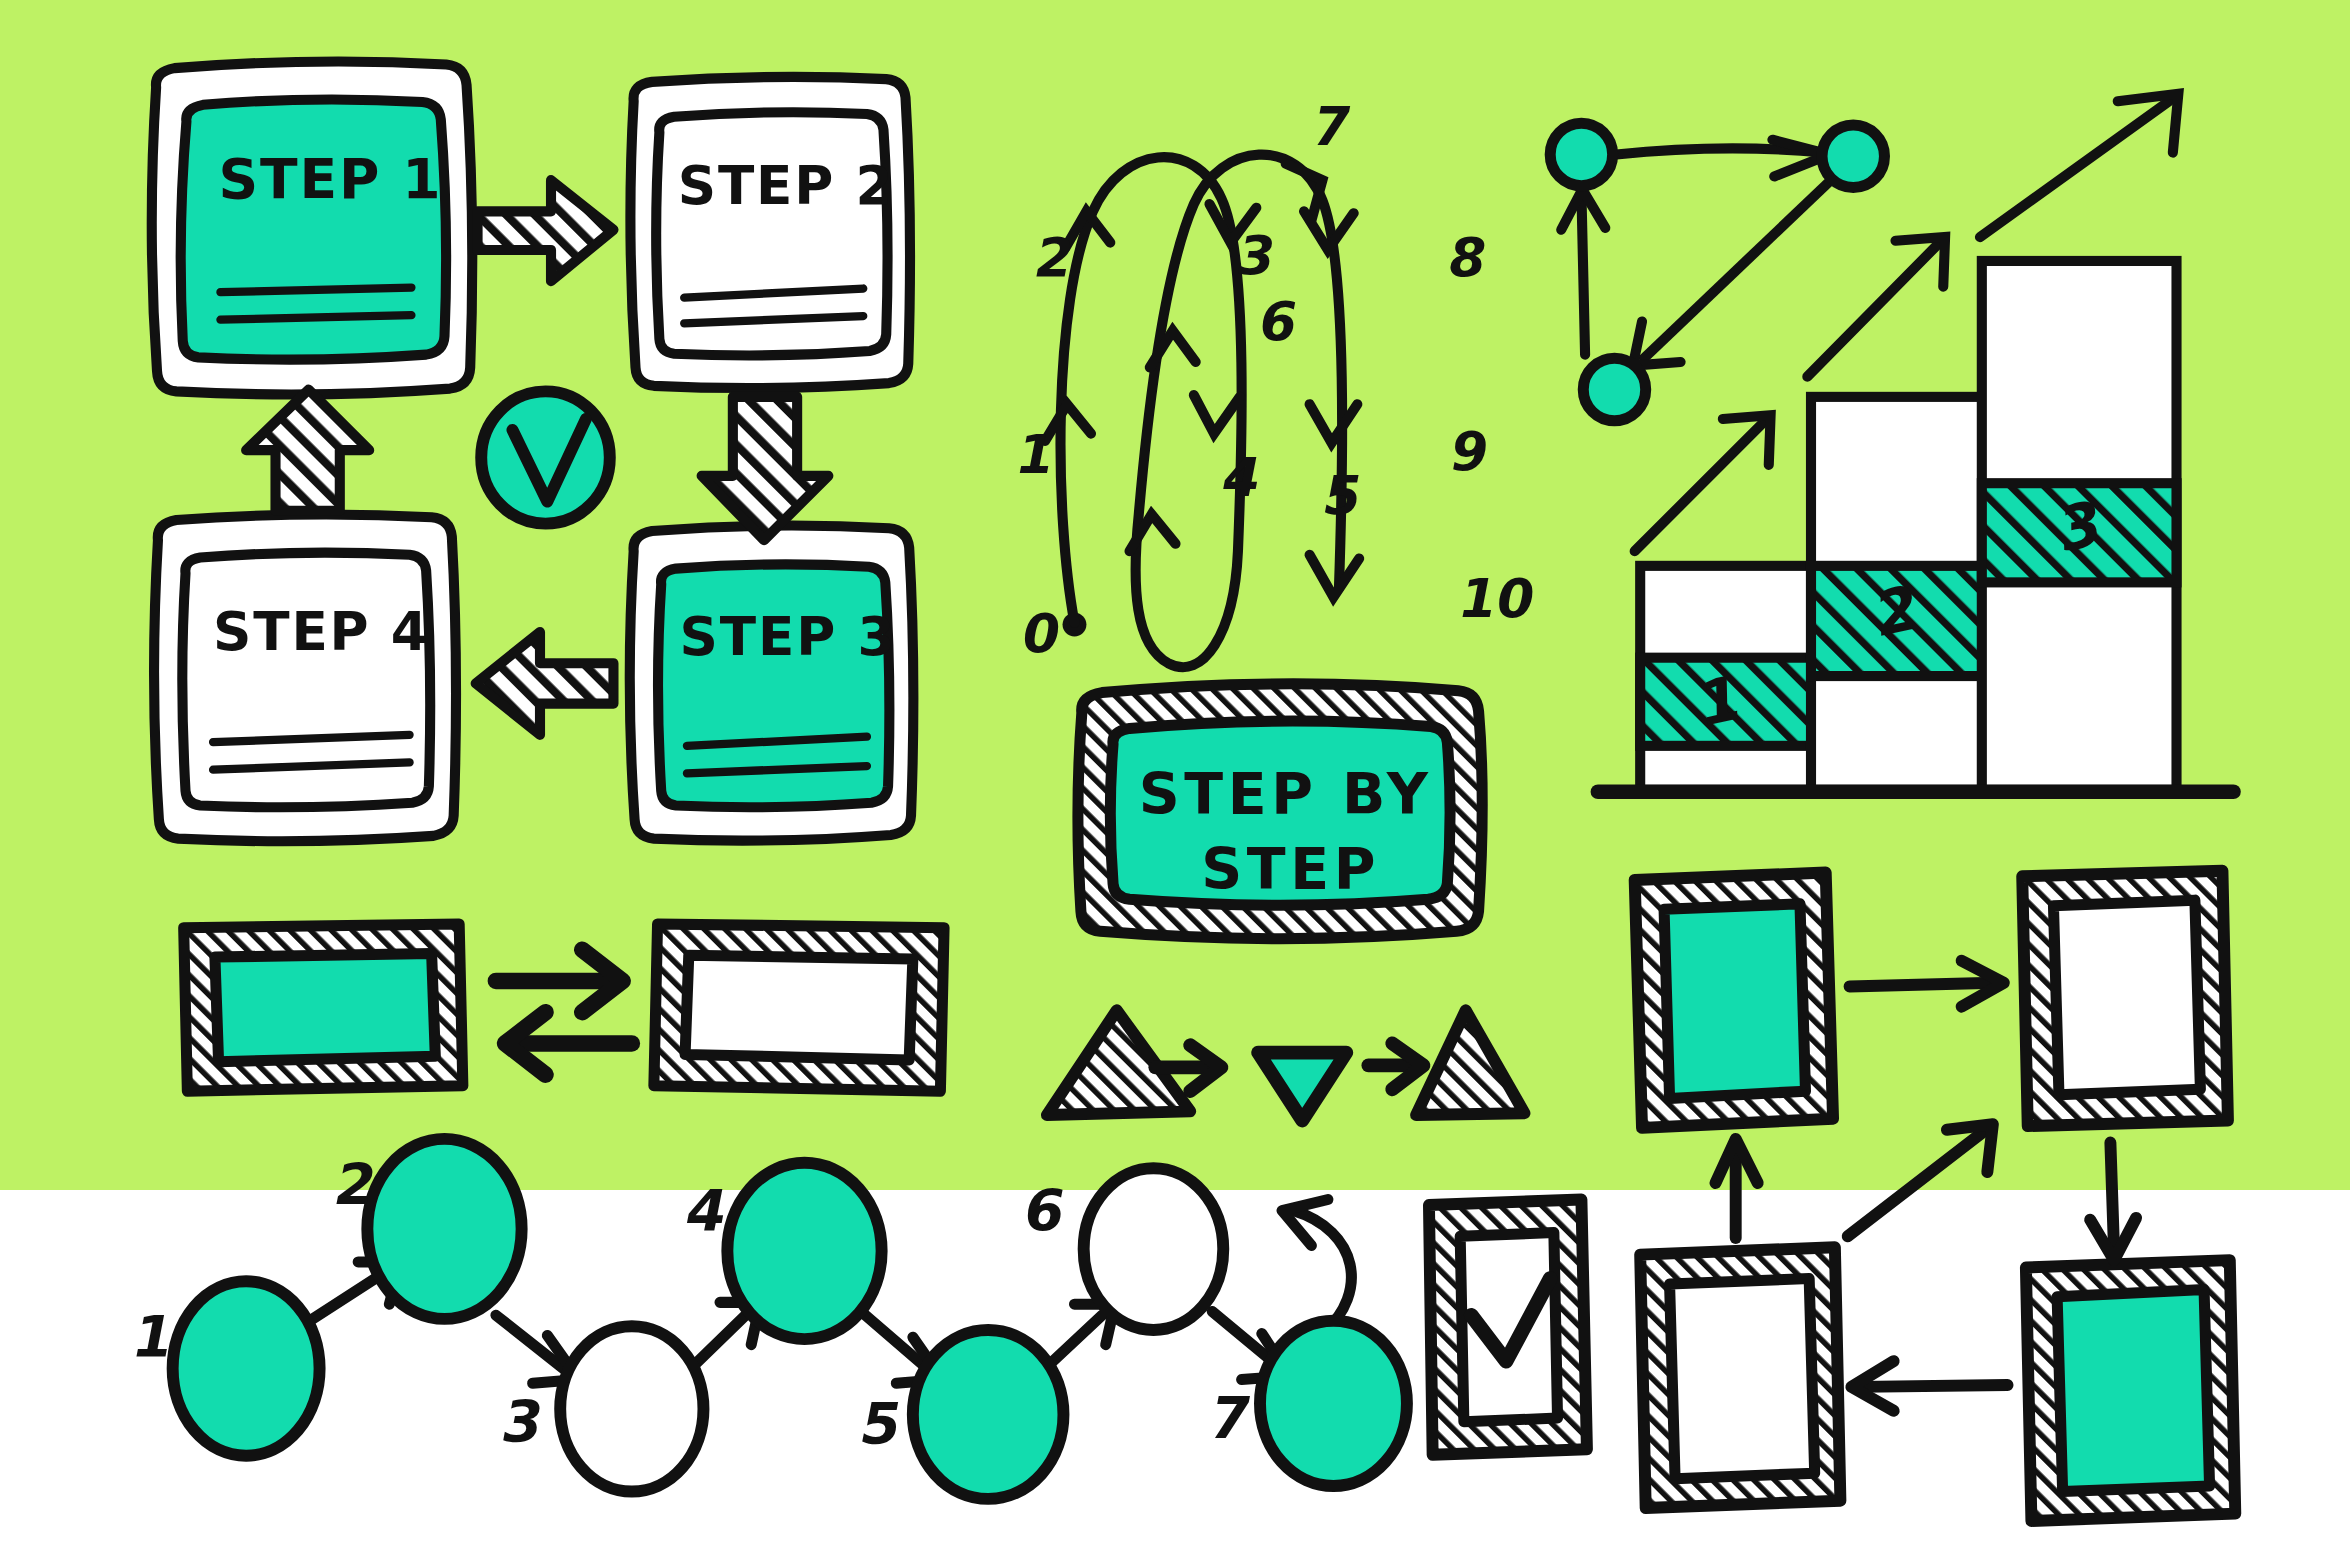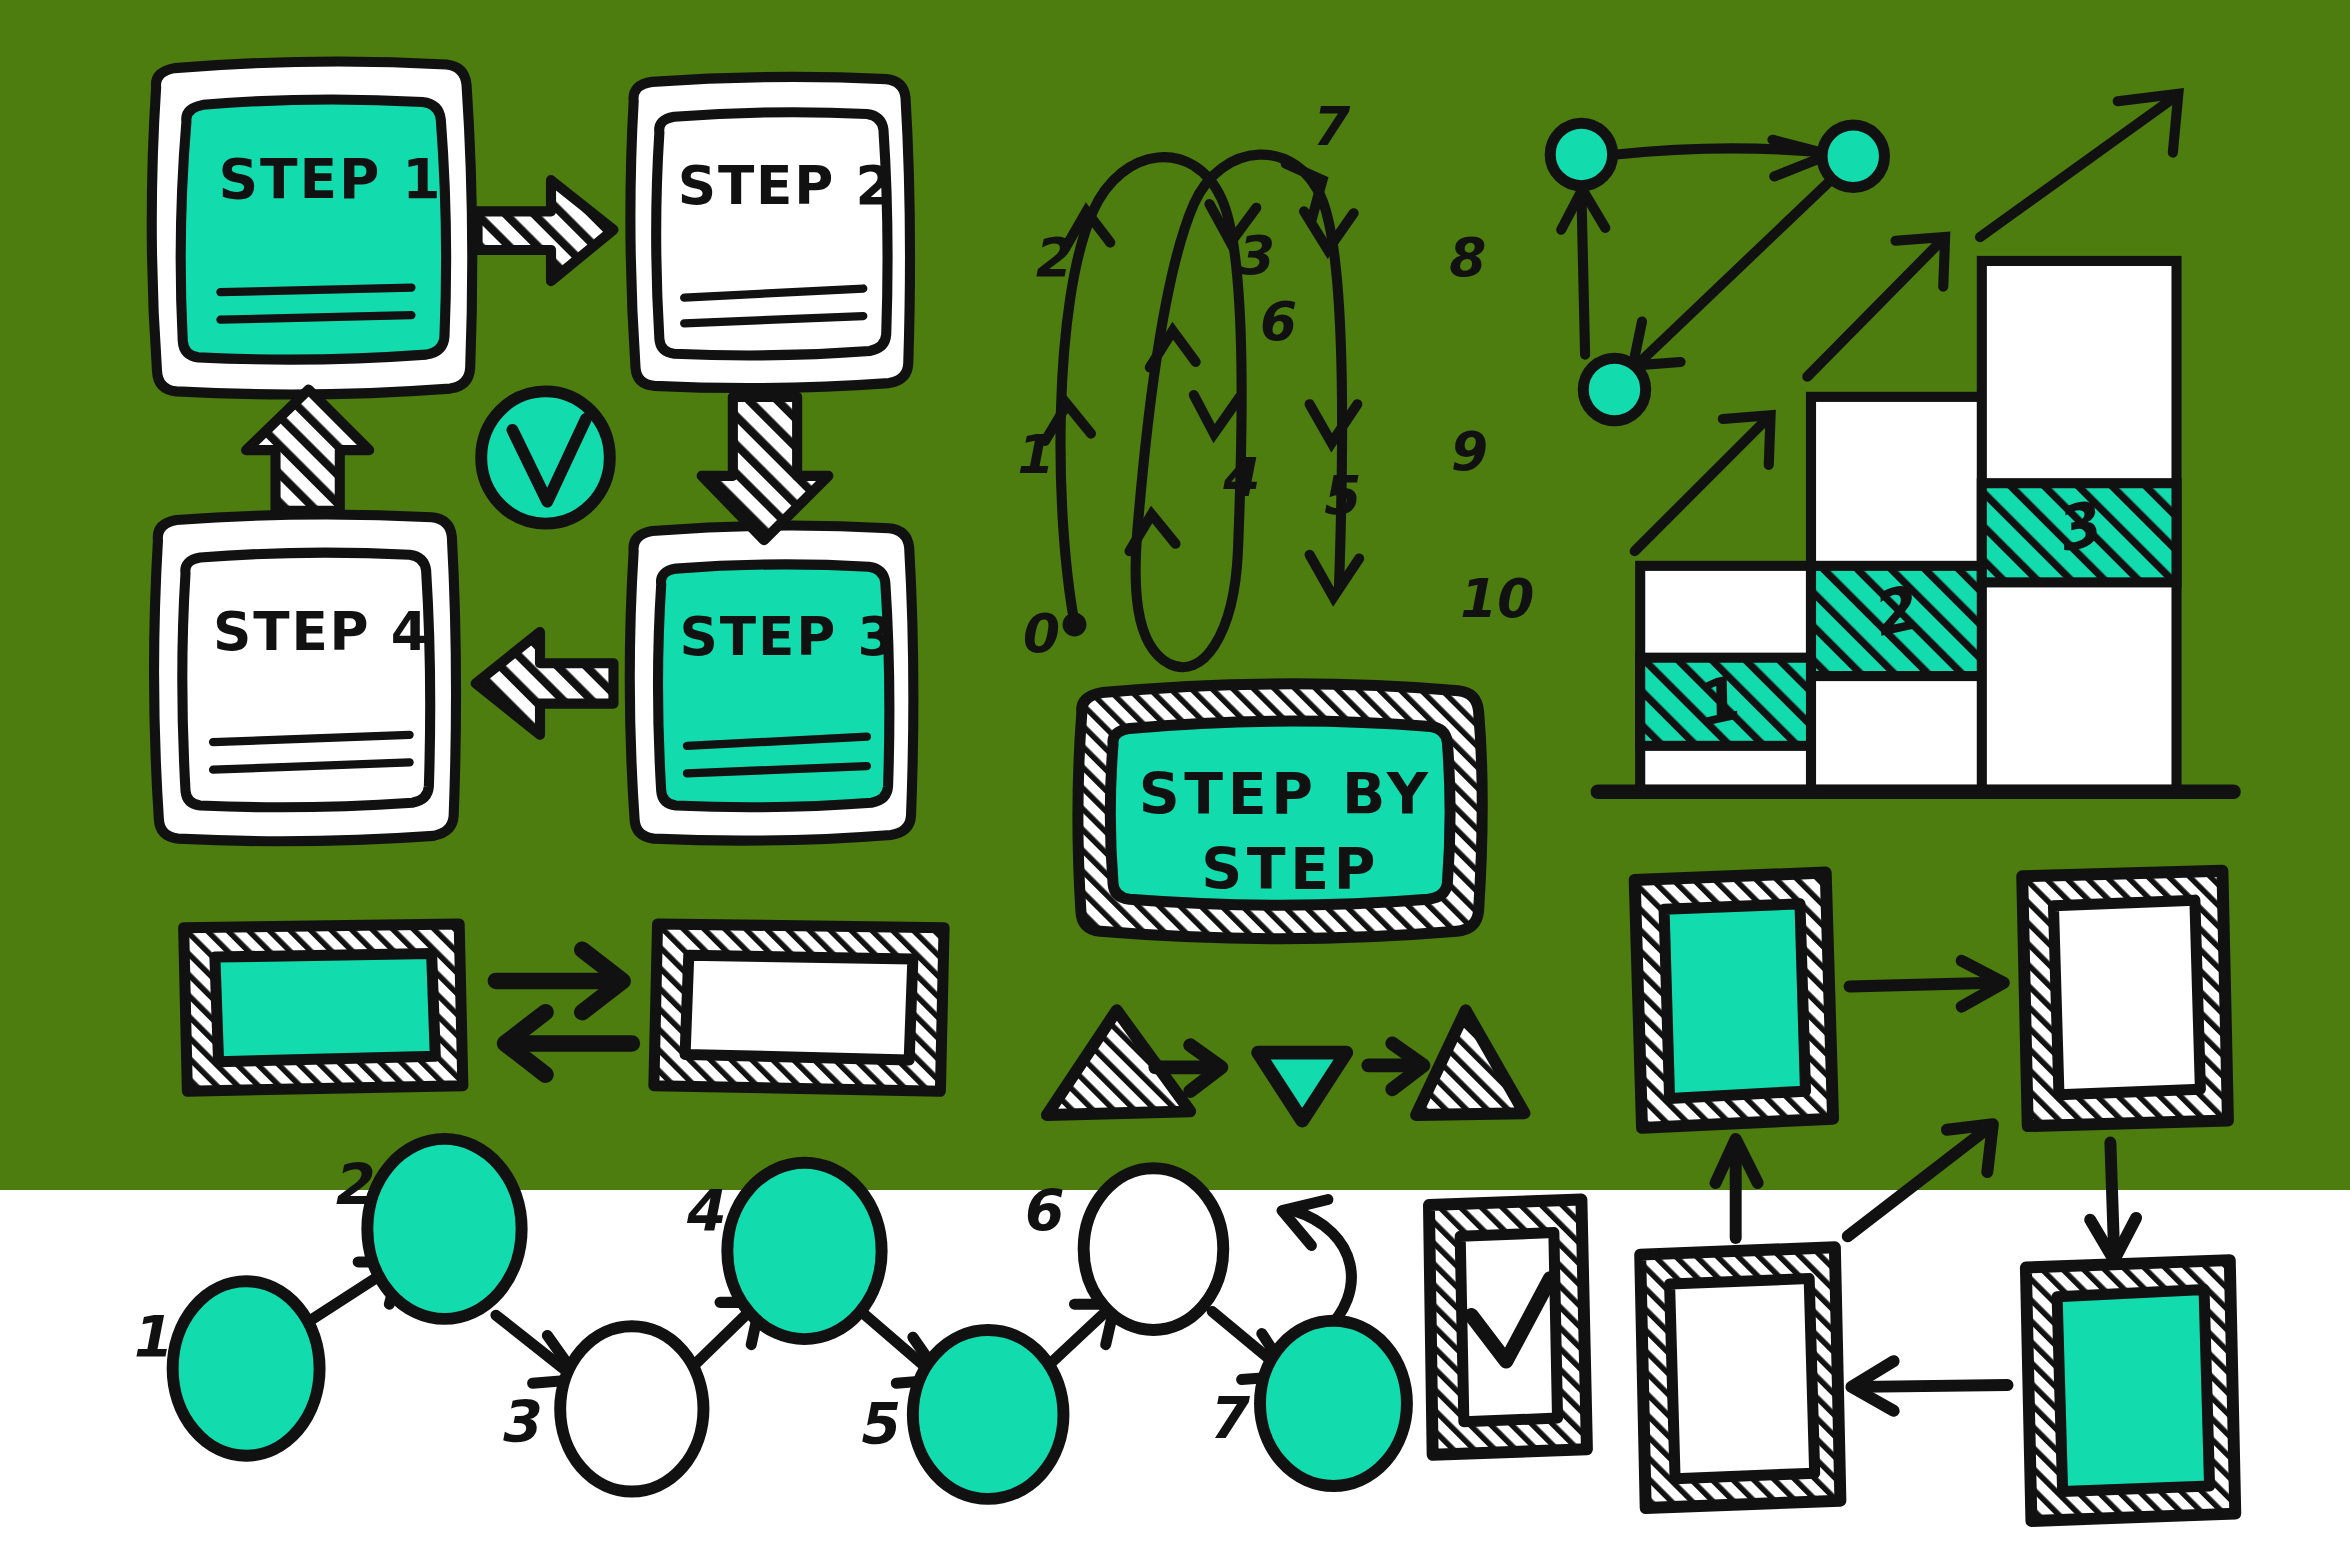--- a/index.html
+++ b/index.html
@@ -1,17 +1,17 @@
 <!DOCTYPE html>
 <html style="font-size:14.7px"><head>
 <meta charset="utf-8">
 <style>
   html,body{margin:0;padding:0;background:#ffffff;}
   body{width:2351px;height:1567px;overflow:hidden;font-family:"DejaVu Sans",sans-serif;}
-  #stage{position:relative;width:2351px;height:1190px;background:#4d7c0f;}
+  #stage{position:relative;width:2351px;height:1190px;background:#bef264;}
   svg.layer{position:absolute;left:0;top:0;width:2351px;height:1567px;}
   .hand{font-family:"DejaVu Sans",sans-serif;font-weight:700;}
 </style>
 </head>
 <body>
 
 <div id="stage">
 
 <svg class="layer" viewBox="0 0 2560 1706">
   <defs>

